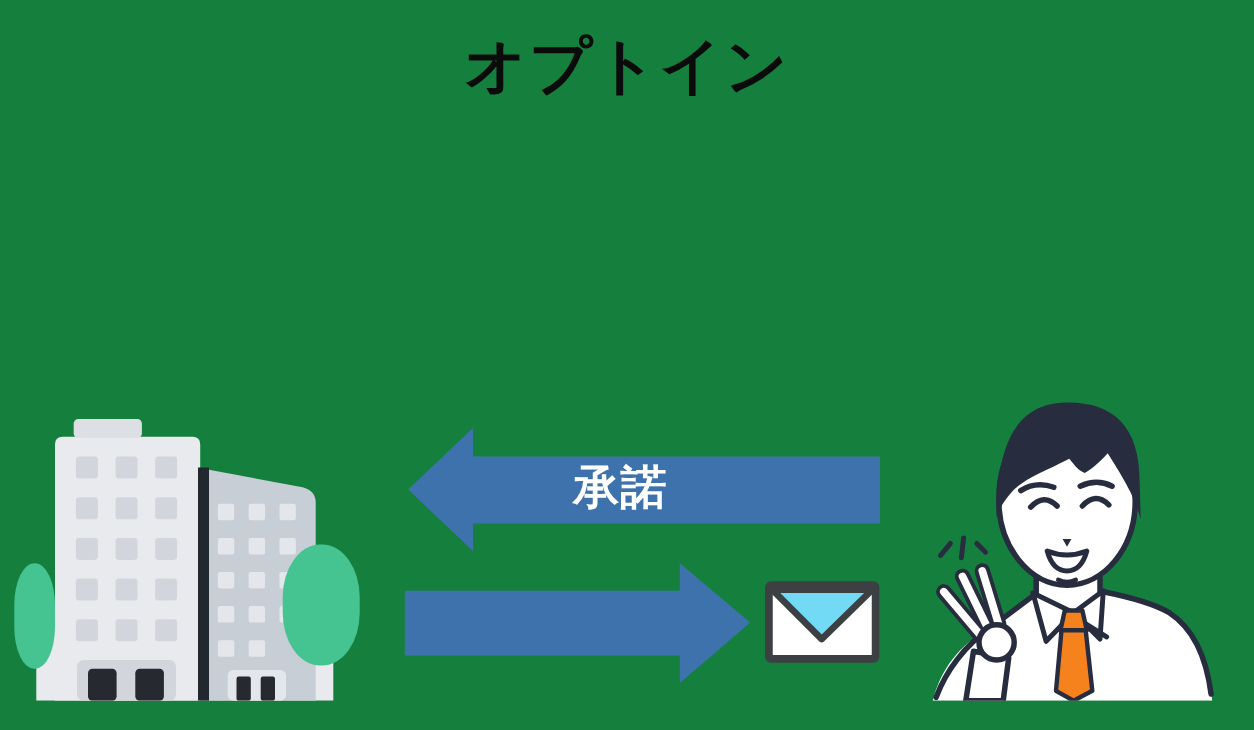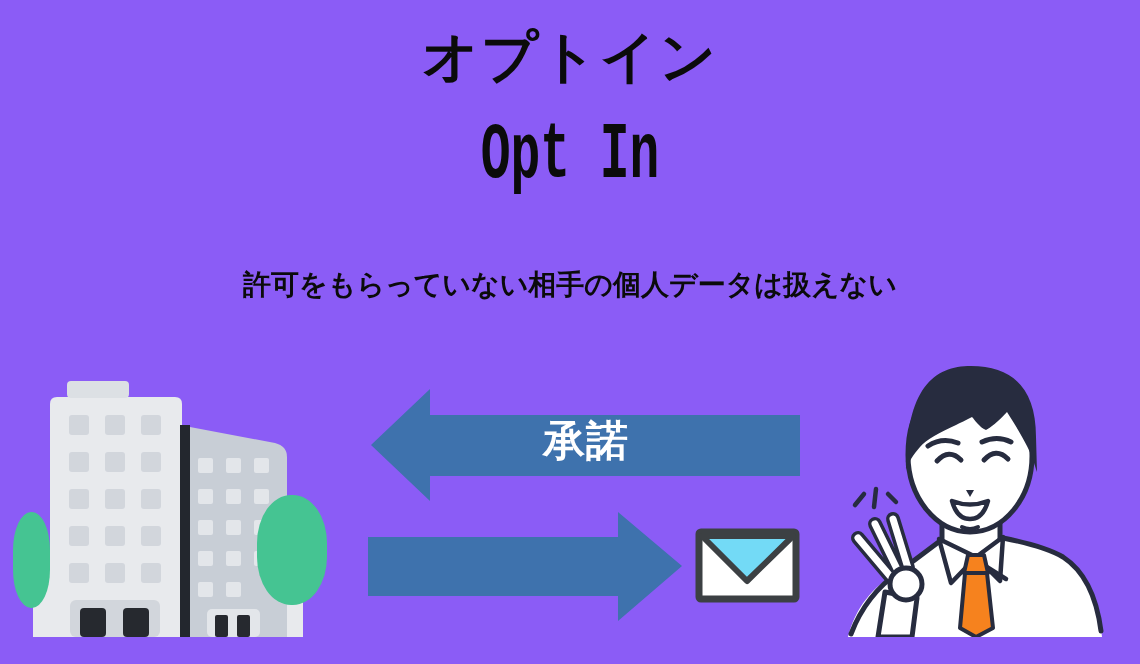--- a/index.html
+++ b/index.html
@@ -1,40 +1,38 @@
 <!DOCTYPE html>
 <html><head>
 <meta charset="utf-8">
 <style>
   html,body{margin:0;padding:0;background:#fff;}
   #canvas{
-    position:relative;width:1140px;height:664px;background:#8b5cf6;overflow:hidden;
-    font-family:Liberation Mono, monospace;
+    position:relative;width:1140px;height:664px;background:#15803d;overflow:hidden;
+    font-family:Liberation Serif, serif;
   }
   .center-text{position:absolute;left:0;width:1140px;text-align:center;color:#0b0b0b;}
   #title-ja{top:30px;font-size:56px;font-weight:700;line-height:62px;letter-spacing:2px;}
   #title-en{top:112px;font-size:80px;font-weight:700;line-height:88px;}
   #title-en .squeeze{display:inline-block;transform:scaleX(0.62);transform-origin:center;}
   .desc{font-size:28px;font-weight:700;line-height:42px;}
   #desc1{top:224px;}
   #desc2{top:266px;}
   .abs{position:absolute;}
   #consent-label{
-    position:absolute;left:486px;top:421px;width:200px;text-align:center;
+    position:absolute;left:464px;top:421px;width:200px;text-align:center;
     font-size:42px;font-weight:700;color:#fff;line-height:46px;letter-spacing:1px;
   }
 </style>
 </head>
 <body>
 
 <div id="canvas">
 
   <div id="title-ja" class="center-text">オプトイン</div>
-  <div id="title-en" class="center-text"><span class="squeeze">Opt In</span></div>
-  <div id="desc2" class="center-text desc">許可をもらっていない相手の個人データは扱えない</div>
 
   <svg class="abs" style="left:0;top:357px" width="340" height="280" viewBox="0 0 340 280" aria-hidden="true">
     <rect x="33" y="198" width="270" height="82" fill="#E8EAED"></rect>
     <path d="M50,47 Q50,40 57,40 L175,40 Q182,40 182,47 L182,280 L50,280 Z" fill="#E8EAED"></path>
     <rect x="67" y="24" width="62" height="17" rx="4" fill="#DCE0E4"></rect>
     <g fill="#D2D6DC">
       <rect x="69" y="58" width="20" height="20" rx="3"></rect>
         <rect x="105" y="58" width="20" height="20" rx="3"></rect>
         <rect x="141" y="58" width="20" height="20" rx="3"></rect>
       <rect x="69" y="95" width="20" height="20" rx="3"></rect>

